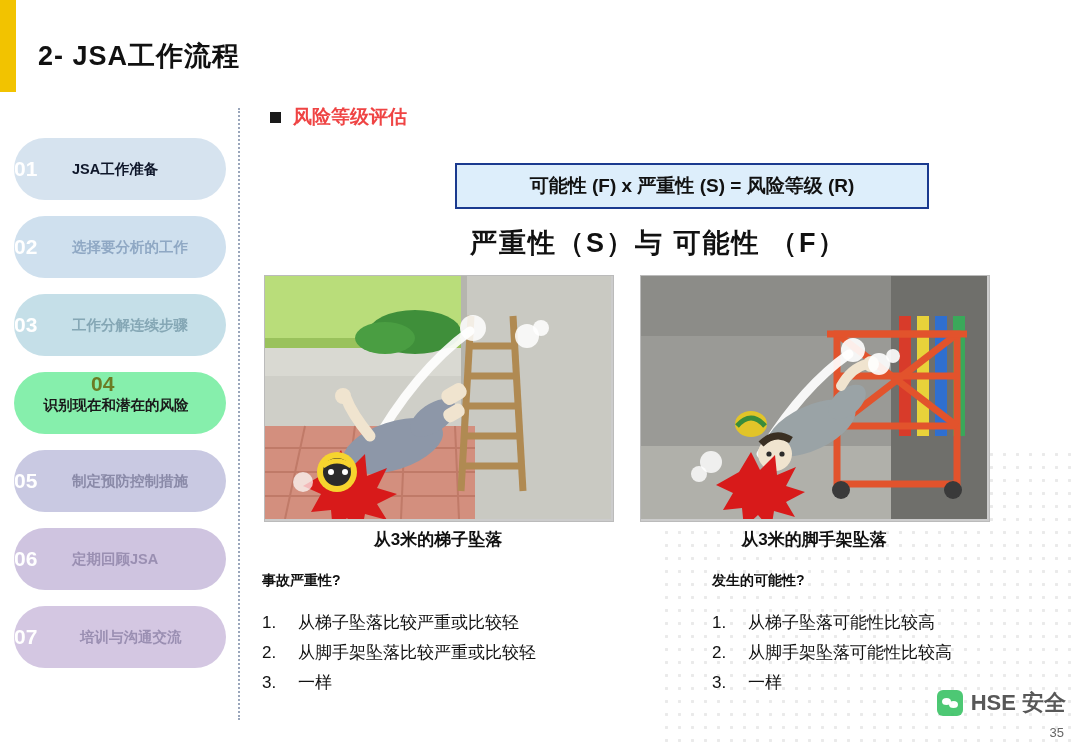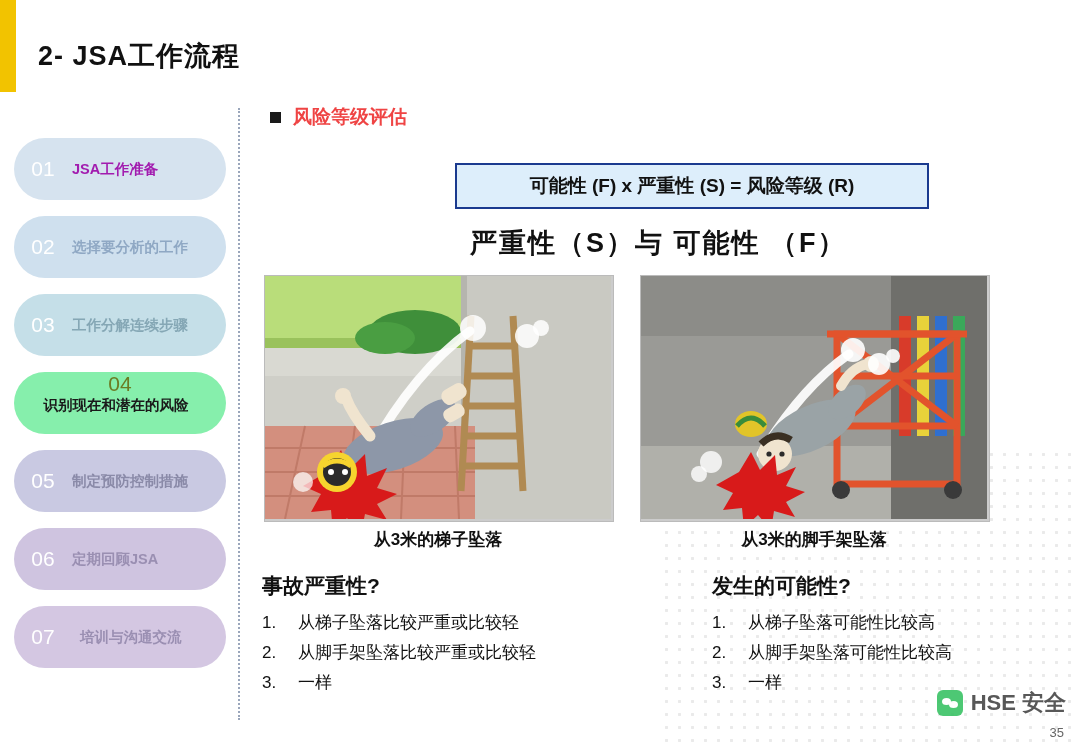--- a/index.html
+++ b/index.html
@@ -58,35 +58,35 @@
     height: 62px;
     margin-bottom: 16px;
     border-radius: 31px;
     display: flex;
     align-items: center;
     box-sizing: border-box;
   }
   .step .num {
     width: 58px;
     min-width: 58px;
-    text-align: center;
+    text-align: left;
     font-size: 21px;
-    font-weight: normal;
+    font-weight: bold;
     color: #ffffff;
   }
   .step .label {
     font-size: 14.5px;
     font-weight: bold;
     line-height: 1.25;
     color: #ffffff;
     padding-right: 8px;
   }
   .step.s01 { background: #d6e3ef; }
   .step.s01 .num { color: #ffffff; }
-  .step.s01 .label { color: #a21caf; }
+  .step.s01 .label { color: #0f172a; }
   .step.s02 { background: #cfe0ee; }
   .step.s02 .num { color: #ffffff; }
   .step.s02 .label { color: #8fa8c4; }
   .step.s03 { background: #c5dfe8; }
   .step.s03 .num { color: #ffffff; }
   .step.s03 .label { color: #85a7b5; }
   .step.s04 { background: #86efac; flex-direction: column; }
   .step.s04 .num { color: #6b7c24; }
   .step.s04 .label { color: #1a1a1a; }
   .step.s05 { background: #c9c9e2; }
@@ -169,21 +169,21 @@
     font-weight: bold;
     color: #111111;
     text-align: center;
     width: 348px;
   }
   .cap-left { left: 264px; top: 528px; }
   .cap-right { left: 640px; top: 528px; }
 
   .col-q {
     position: absolute;
-    font-size: 21px;
+    font-size: 14px;
     font-weight: bold;
     color: #111111;
   }
   .q-left { left: 262px; top: 572px; }
   .q-right { left: 712px; top: 572px; }
 
   .opts {
     position: absolute;
     font-size: 17px;
     color: #111111;

